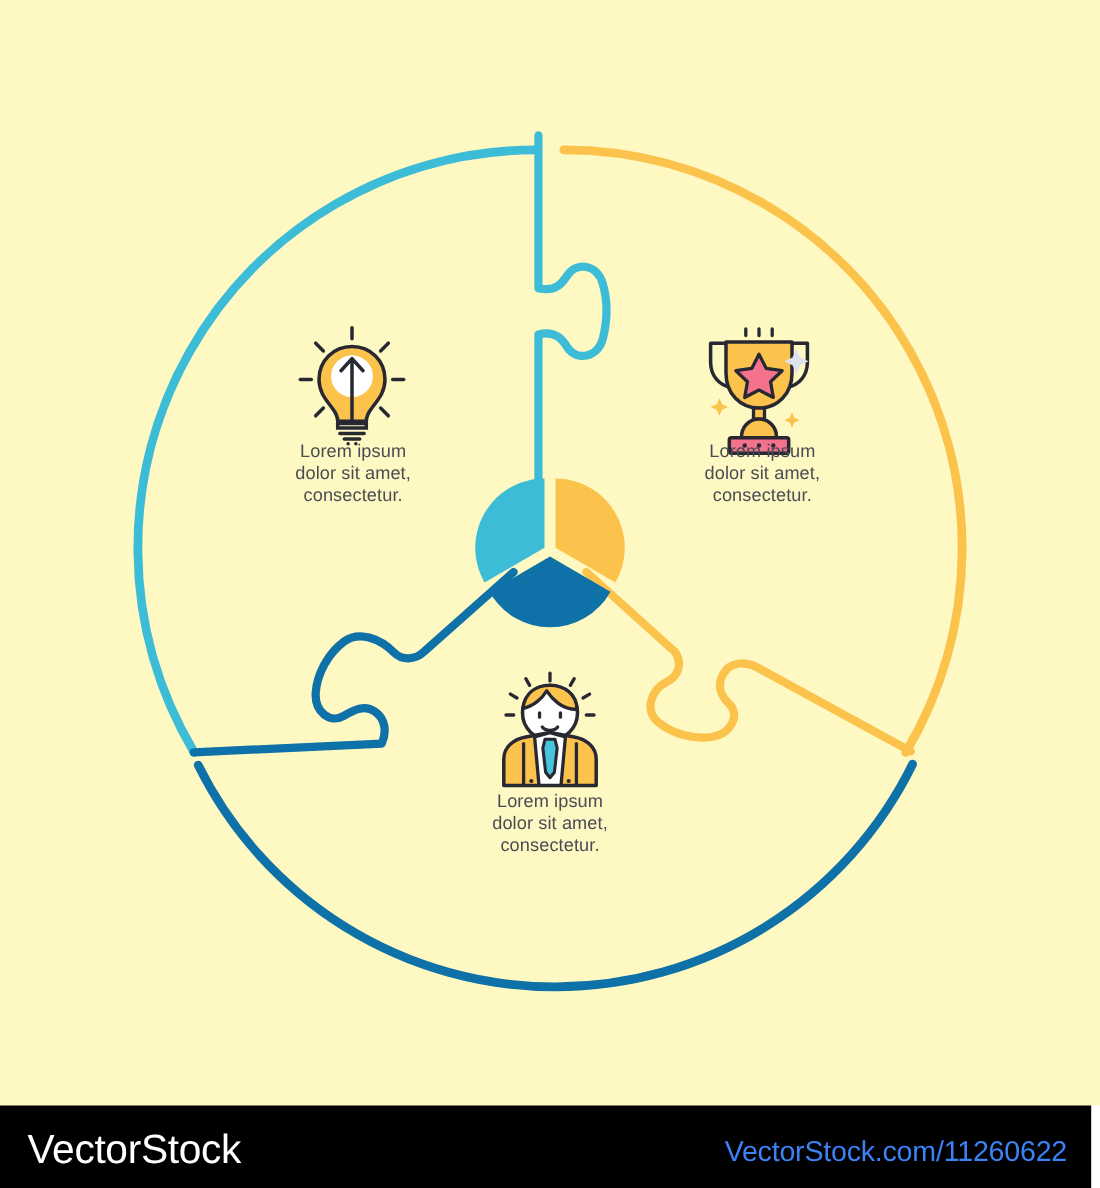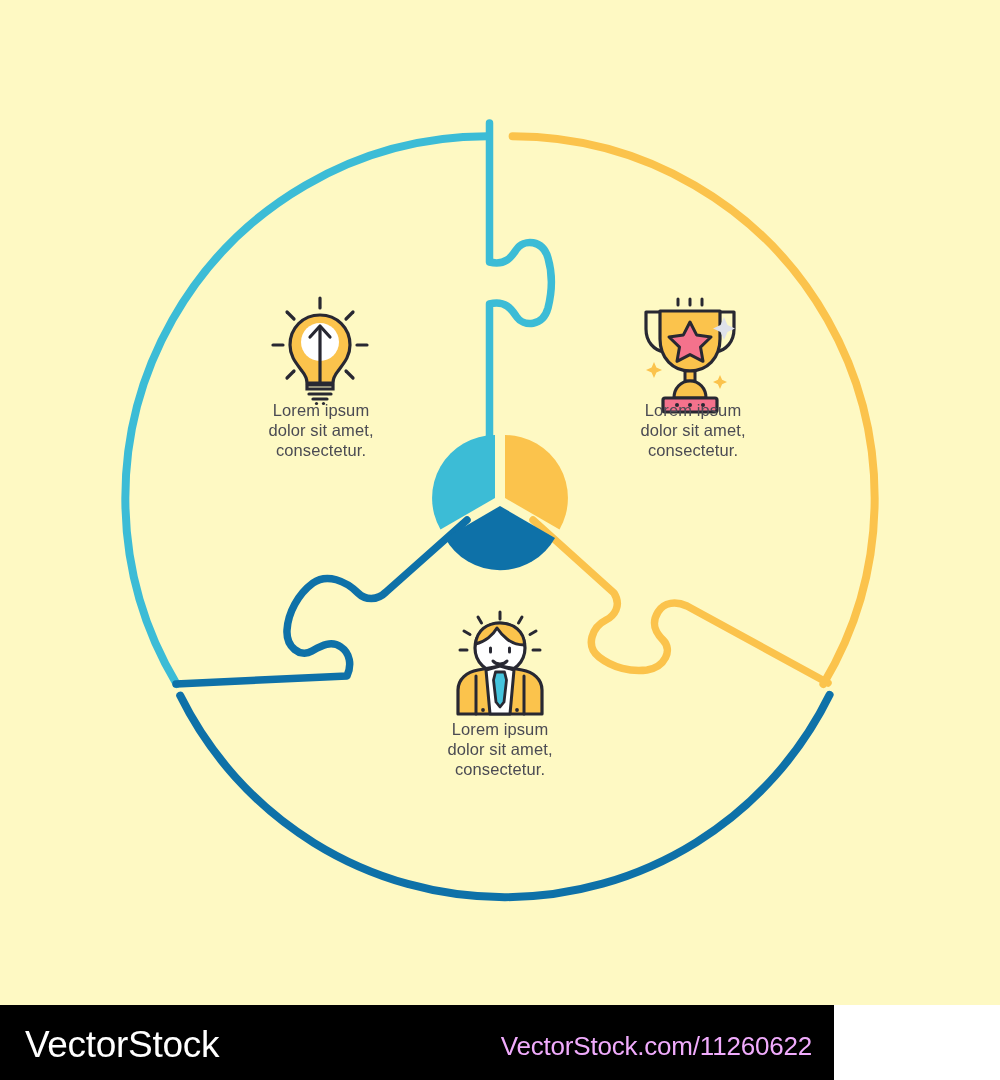--- a/index.html
+++ b/index.html
@@ -43,39 +43,39 @@
     white-space: pre-line;
   }
   #label-block-1 { left: 216px; top: 400px; }
   #label-block-2 { left: 588px; top: 400px; }
   #label-block-3 { left: 395px; top: 719px; }
 
   #footer-bar {
     position: absolute;
     left: 0;
     top: 1005px;
-    width: 834px;
+    width: 992px;
     height: 75px;
     background: #000000;
   }
   #footer-brand {
     position: absolute;
     left: 25px;
     top: 19px;
     color: #ffffff;
     font-family: "Liberation Sans", sans-serif;
     font-size: 37px;
     font-weight: 400;
     letter-spacing: -0.3px;
   }
   #footer-url {
     position: absolute;
     right: 22px;
     top: 26px;
-    color: #f0abfc;
+    color: #3b82f6;
     font-family: "Liberation Sans", sans-serif;
     font-size: 26px;
     font-weight: 400;
     letter-spacing: -0.2px;
   }
 </style>
 </head>
 <body>
 
 <div id="infographic-stage">

